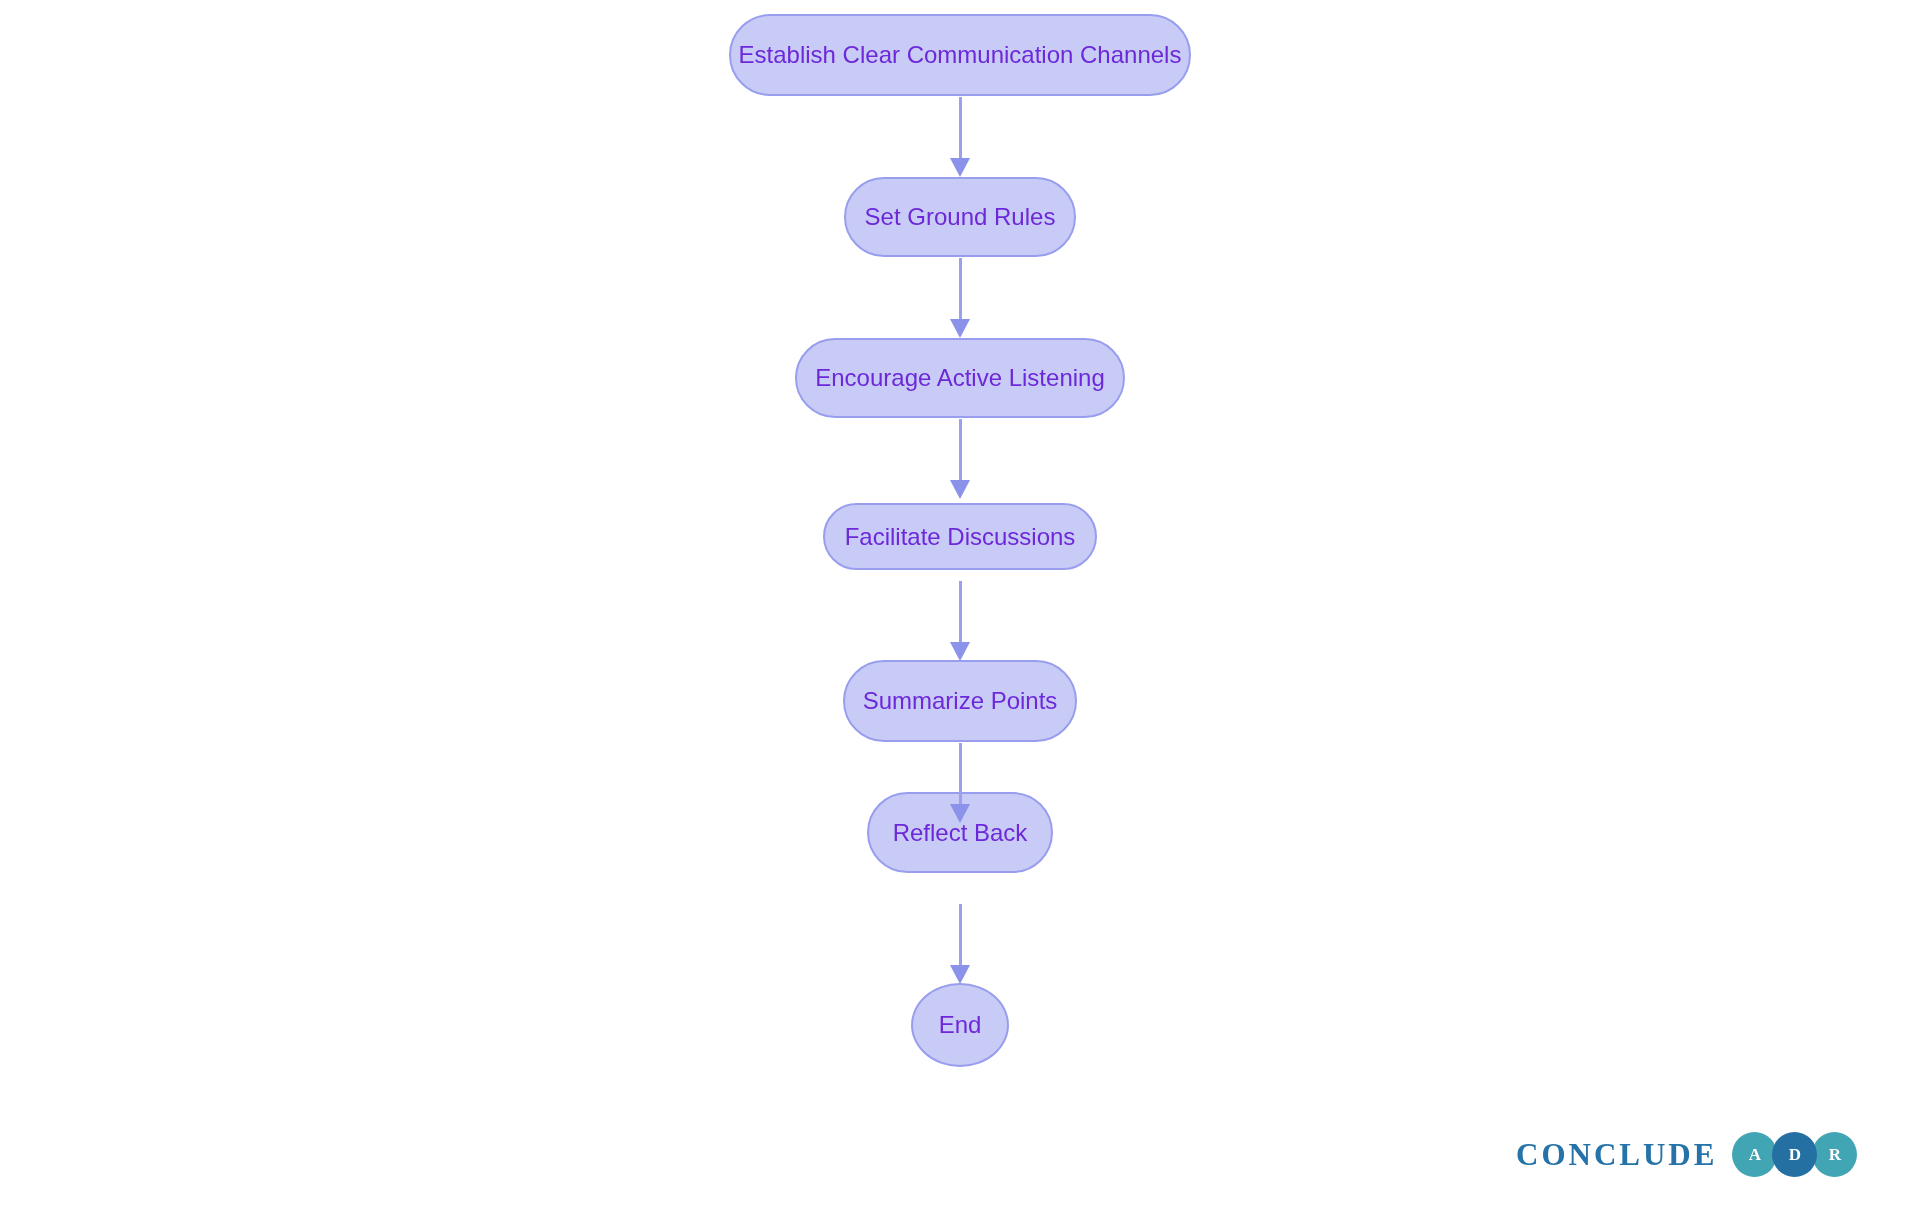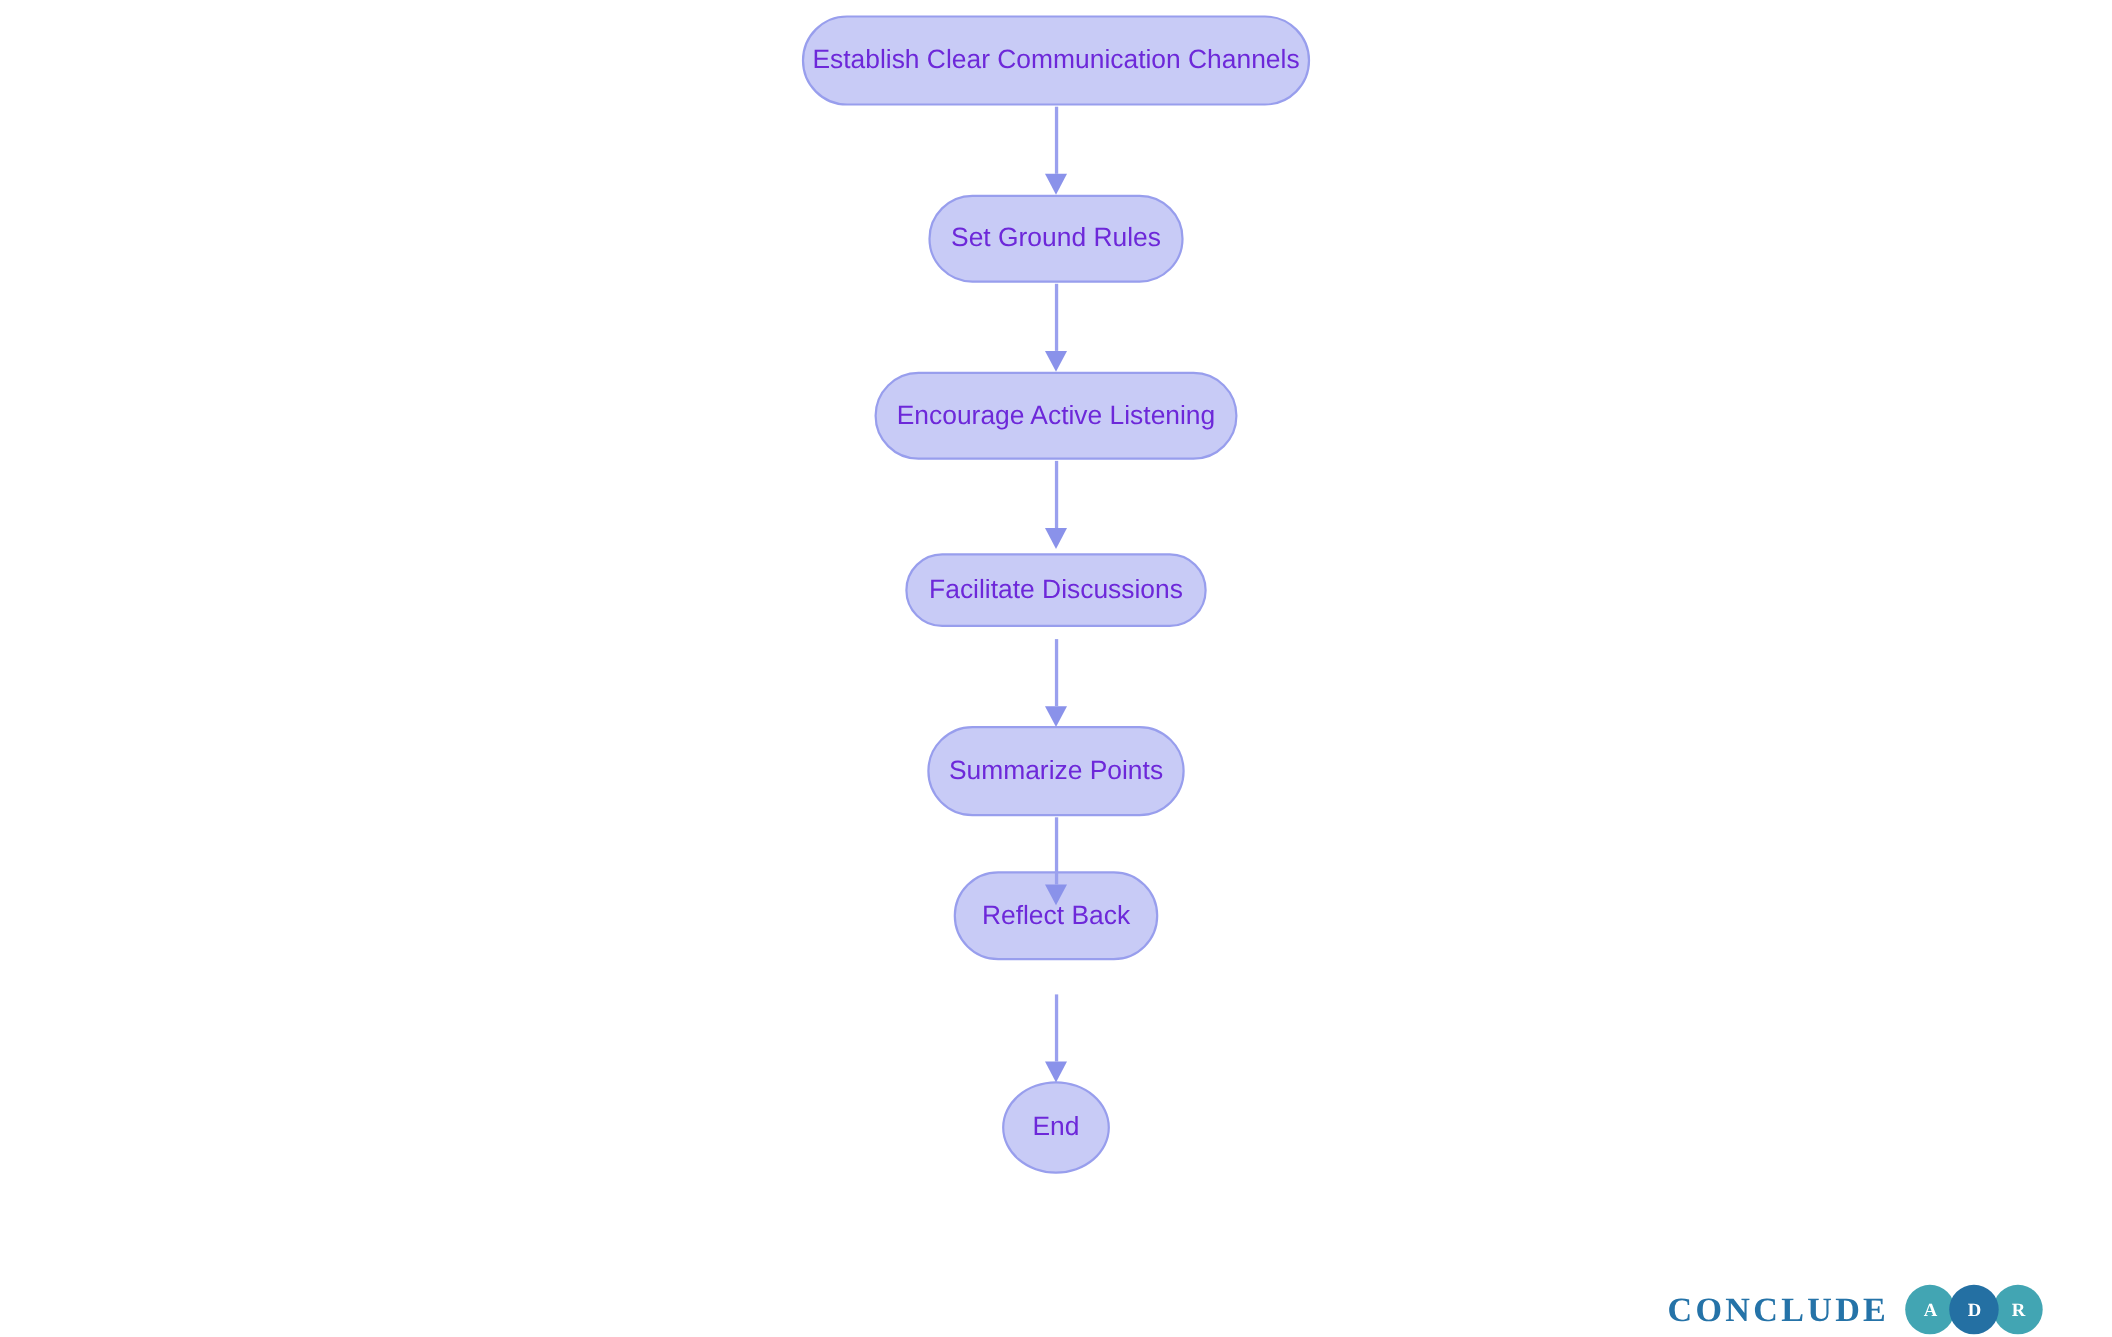--- a/index.html
+++ b/index.html
@@ -70,21 +70,20 @@
   .a6 { top: 904px; }
 
   
   .logo {
     position: absolute;
     top: 1132px;
     left: 1516px;
     display: flex;
     align-items: center;
     gap: 15px;
-    margin-top: 36px;
   }
   .logo-text {
     font-family: "Liberation Serif", serif;
     font-weight: bold;
     font-size: 31px;
     letter-spacing: 3px;
     color: #2573a8;
     line-height: 45px;
   }
   .logo-circles {

